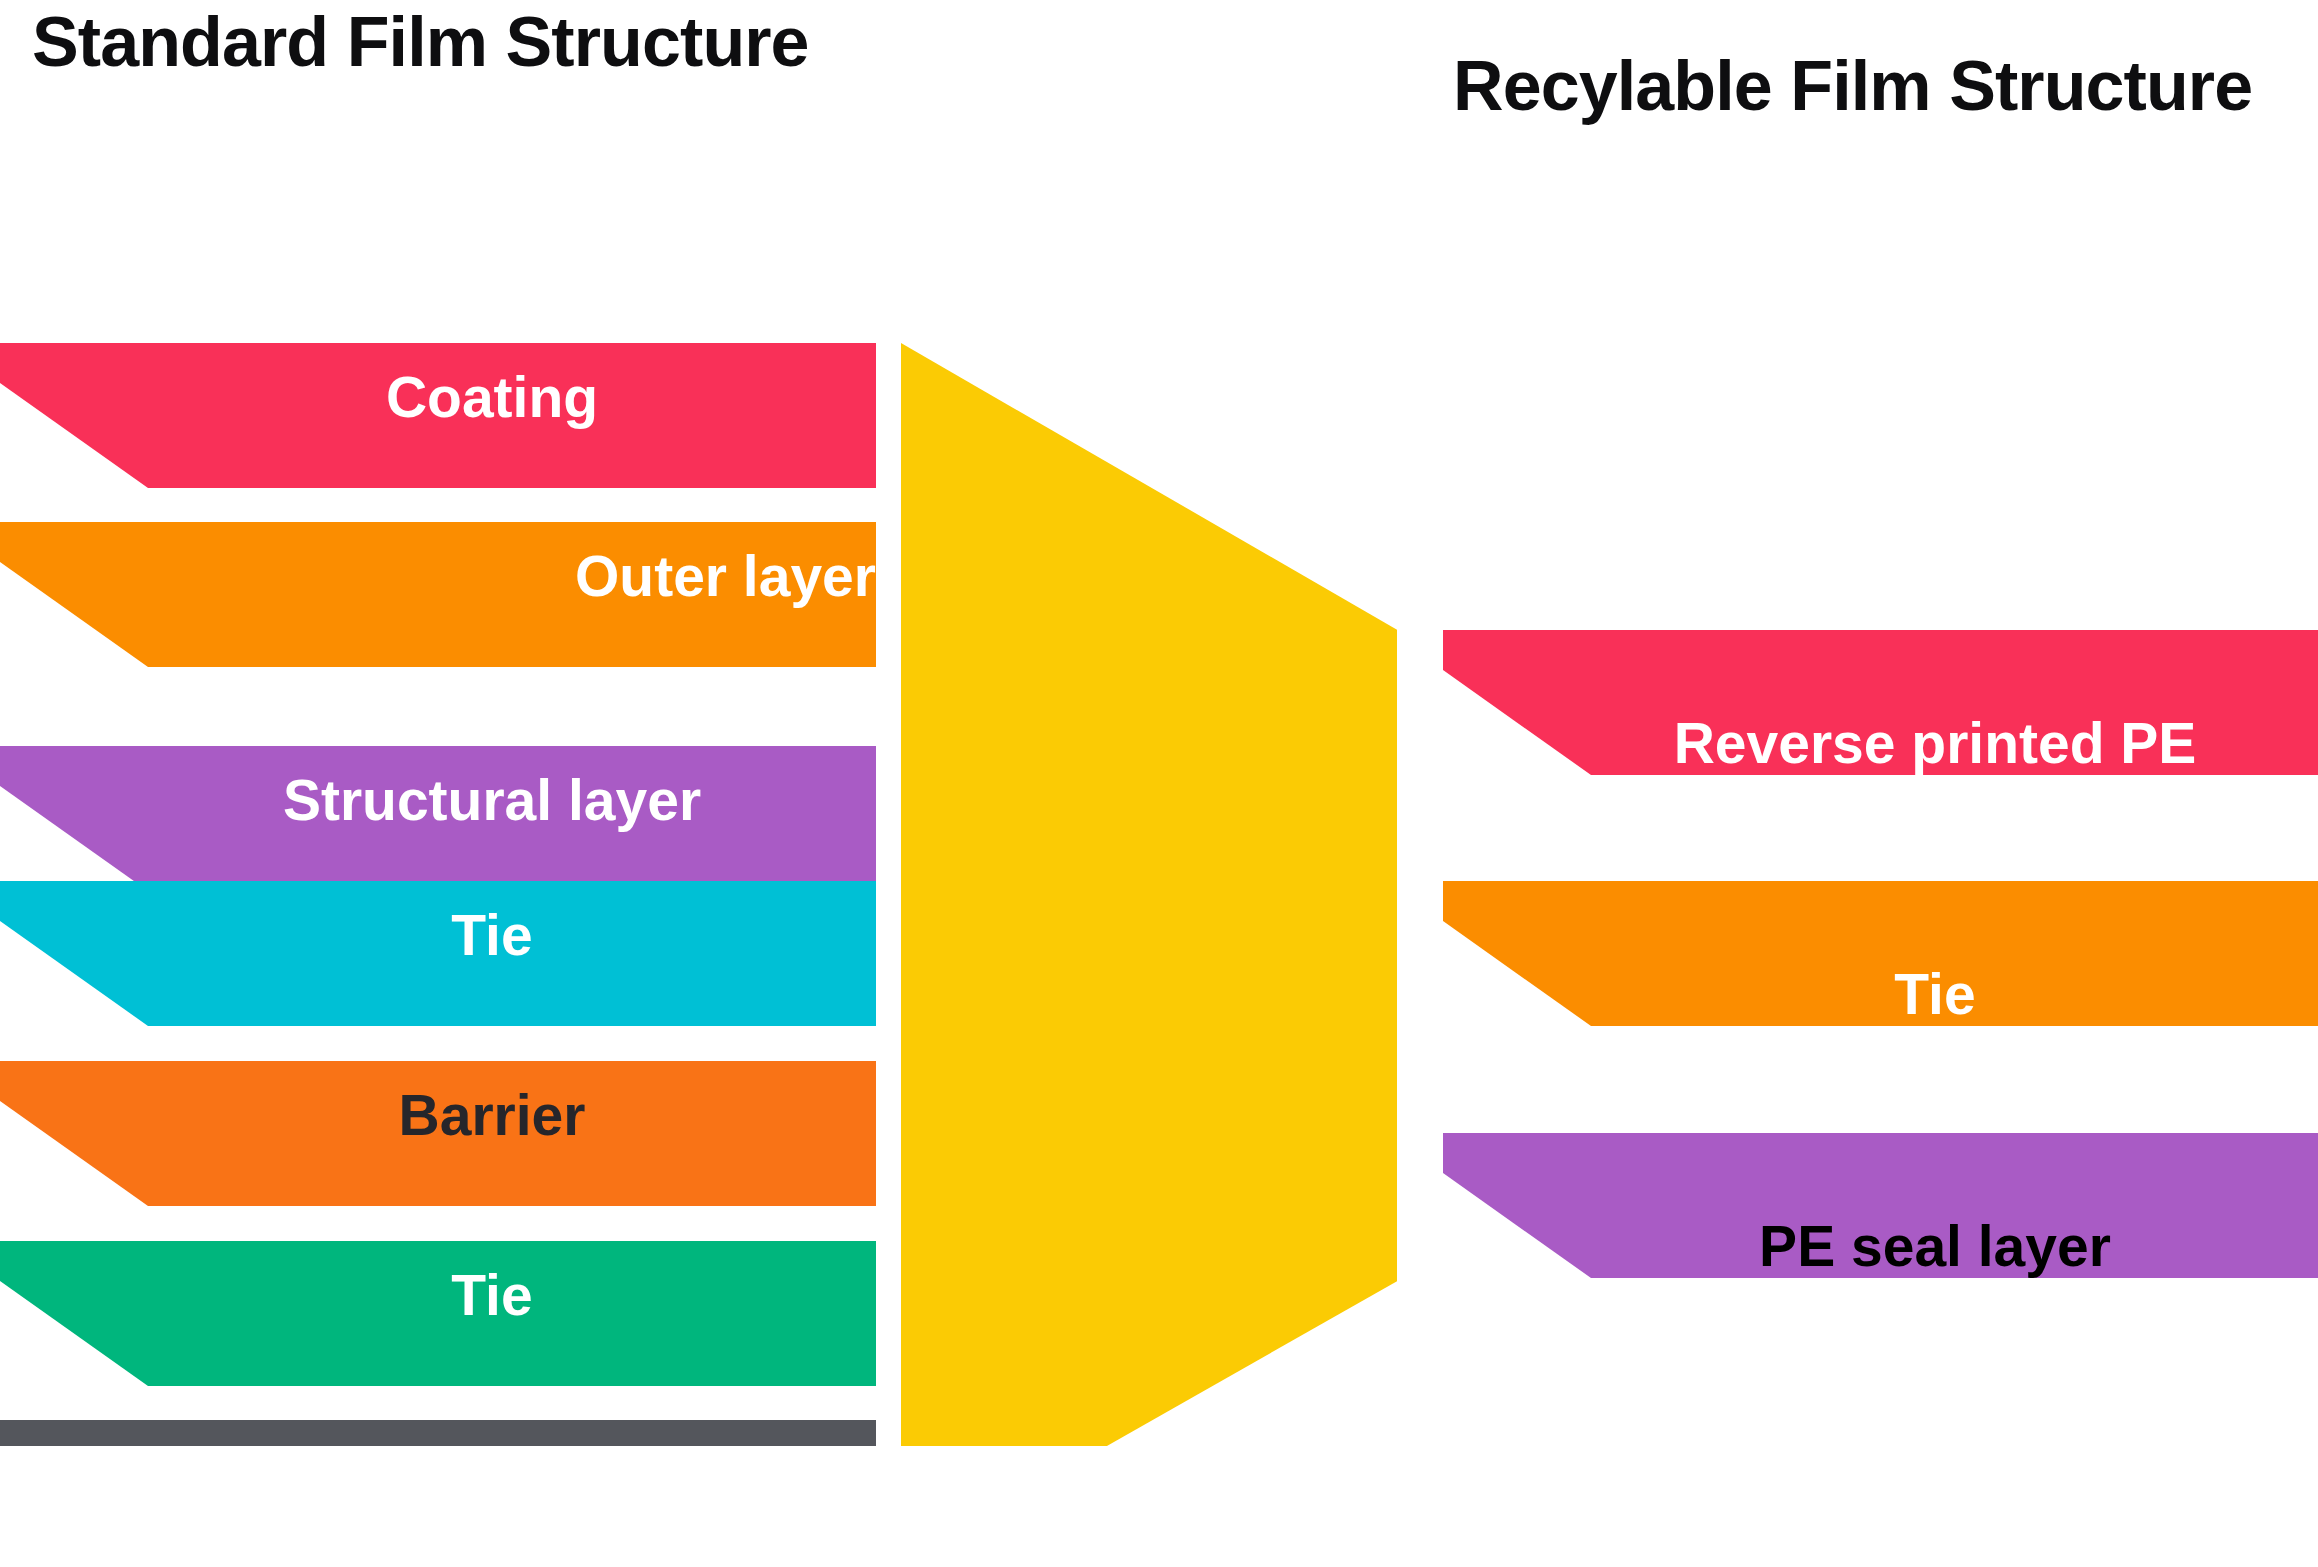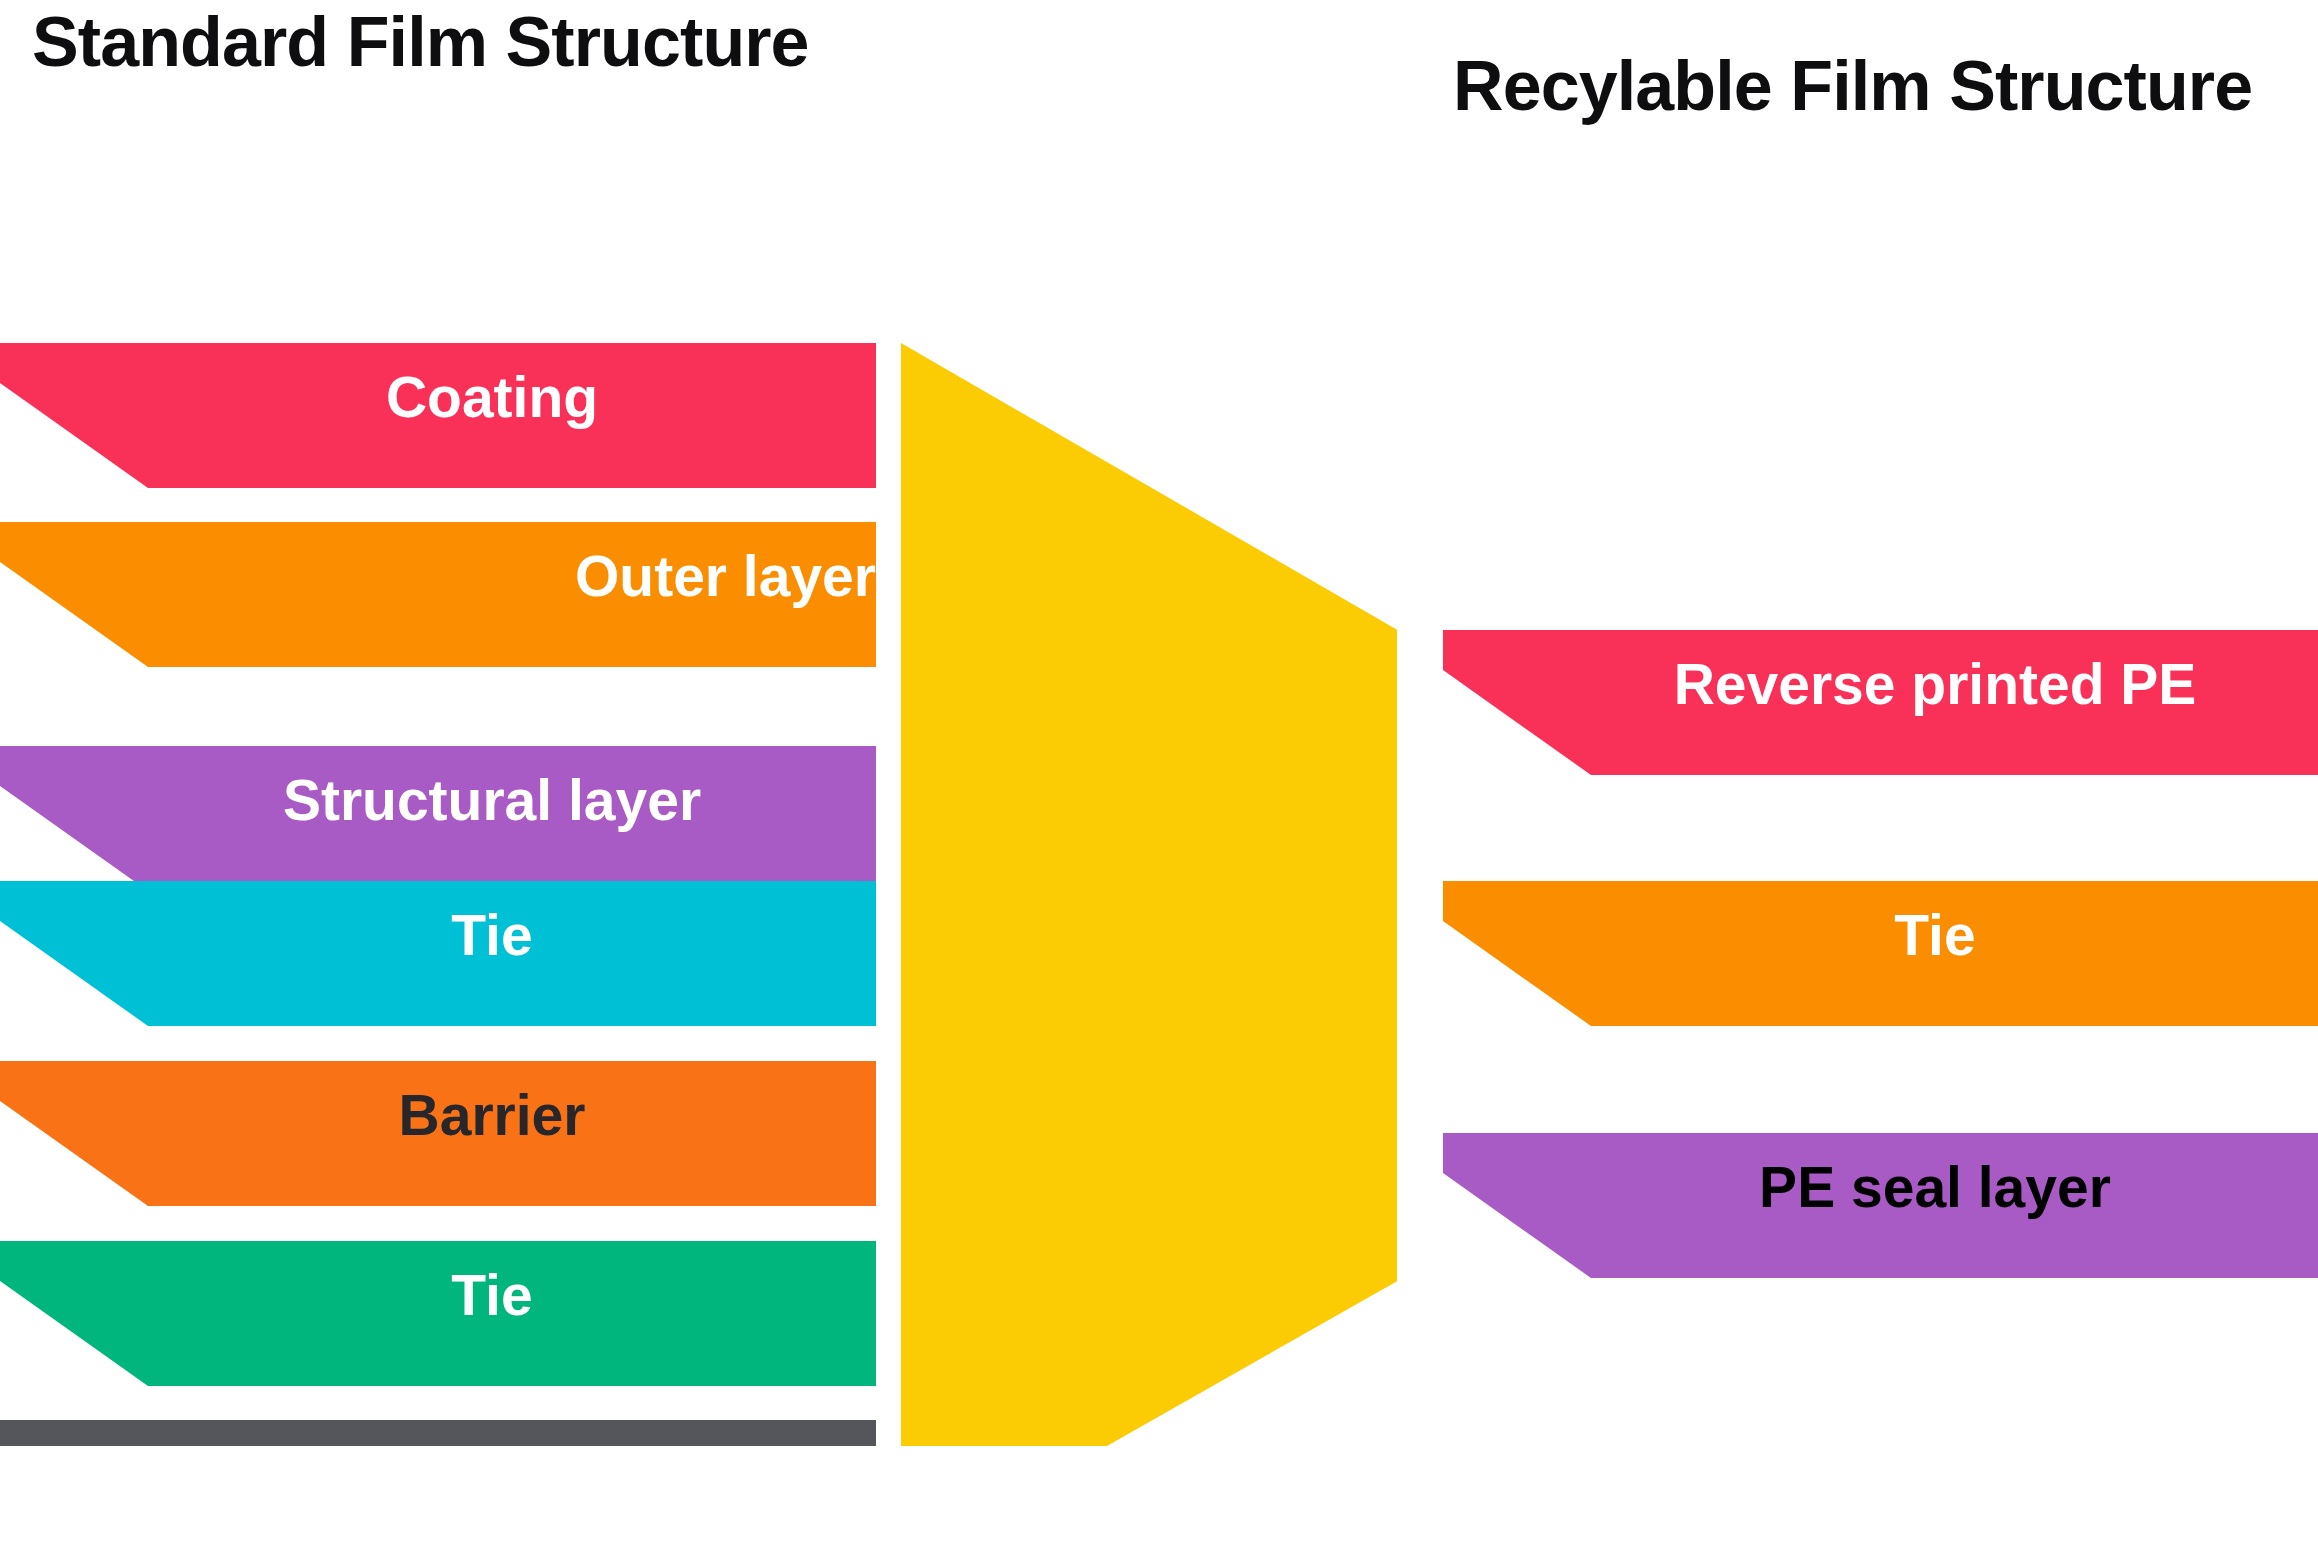--- a/index.html
+++ b/index.html
@@ -36,21 +36,21 @@
     padding-top: 23px;
     display: flex;
     justify-content: center;
     align-items: flex-start;
     font-size: 57px;
     font-weight: 700;
     line-height: 1.1;
     white-space: nowrap;
   }
   .stack-left .bar  { left: 0; }
-  .stack-right .bar { left: 1443px; }
+  .stack-right .bar { left: 1443px; align-items: flex-end; }
 
   .stack-left  .bar:nth-child(1) { top: 343px; }
   .stack-left  .bar:nth-child(2) { top: 522px; justify-content: flex-end; }
   .stack-left  .bar:nth-child(3) { top: 702px; margin-top: 44px; }
   .stack-left  .bar:nth-child(4) { top: 881px; }
   .stack-left  .bar:nth-child(5) { top: 1061px; }
   .stack-left  .bar:nth-child(6) { top: 1241px; }
   .stack-left  .bar:nth-child(7) { top: 1420px; }
 
   .stack-right .bar:nth-child(1) { top: 630px; }

